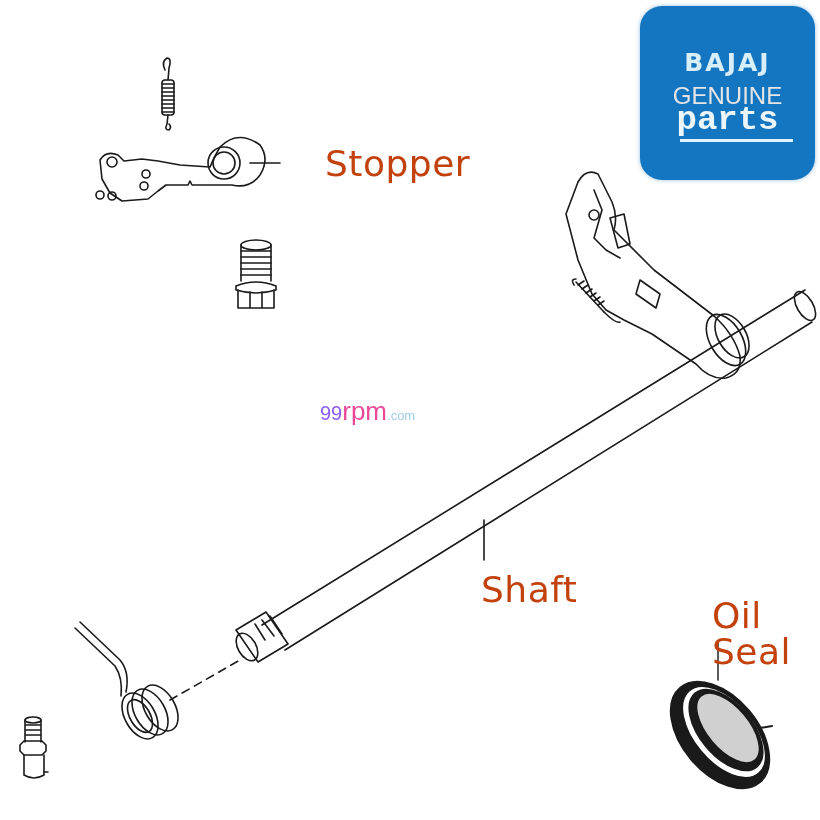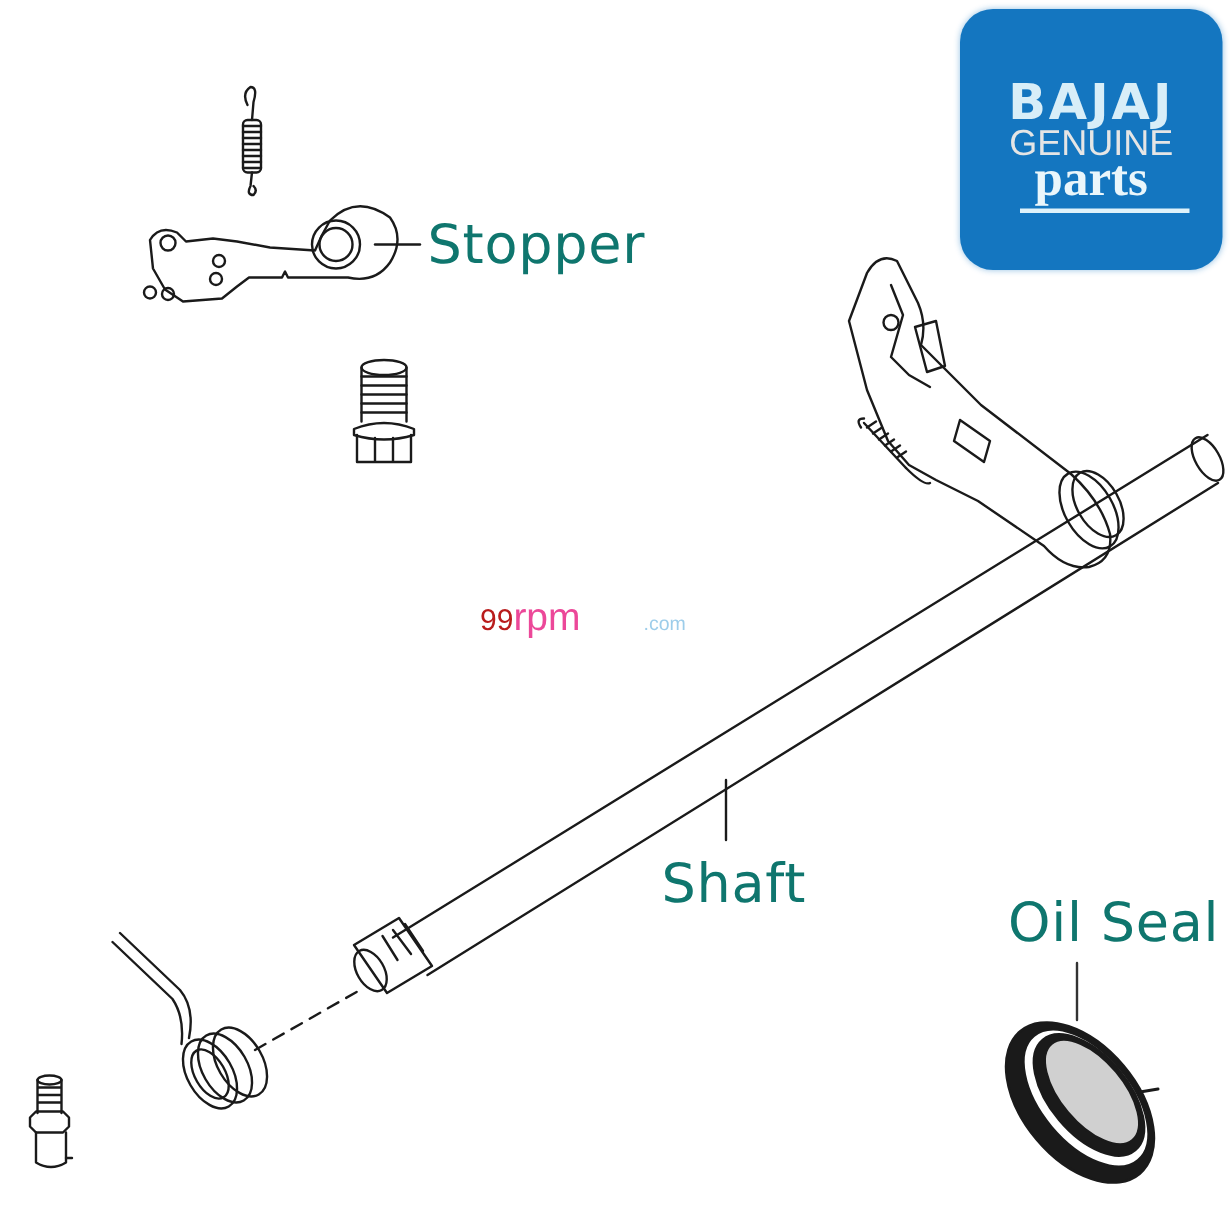--- a/index.html
+++ b/index.html
@@ -1,27 +1,27 @@
 <!DOCTYPE html>
 <html><head>
 <meta charset="utf-8">
 <style>
   html, body { margin:0; padding:0; background:#ffffff; }
   body { width:820px; height:820px; position:relative; overflow:hidden; font-family:"DejaVu Sans", sans-serif; }
-  .label { position:absolute; color:#0f766e; font-family:"DejaVu Sans", sans-serif; font-size:36px; letter-spacing:0.5px; line-height:1; }
+  .label { position:absolute; color:#c2410c; font-family:"DejaVu Sans", sans-serif; font-size:36px; letter-spacing:0.5px; line-height:1;margin-left:40px; }
   #logo { position:absolute; left:640px; top:6px; width:175px; height:174px; border-radius:22px;
           background:#1476c0; box-shadow:0 0 4px rgba(20,118,192,0.45); }
-  #logo .brand { position:absolute; left:0; right:0; top:42px; text-align:center; color:#d8eef8; font-family:"DejaVu Sans", sans-serif; font-weight:bold; font-size:33px; letter-spacing:2px; }
+  #logo .brand { position:absolute; left:0; right:0; top:42px; text-align:center; color:#d8eef8; font-family:"DejaVu Sans", sans-serif; font-weight:bold; font-size:25px; letter-spacing:2px; }
   #logo .genuine { position:absolute; left:0; right:0; top:76px; text-align:center; color:#e5e5e5; font-family:"Liberation Sans", sans-serif; font-size:24px; }
-  #logo .parts { position:absolute; left:0; right:0; top:95px; text-align:center; color:#eaf6fb; font-family:Liberation Serif, serif; font-weight:bold; font-size:34px; }
+  #logo .parts { position:absolute; left:0; right:0; top:95px; text-align:center; color:#eaf6fb; font-family:Liberation Mono, monospace; font-weight:bold; font-size:34px; }
   #logo .underline { position:absolute; left:40px; right:22px; top:133px; height:3px; background:#dff2fa; }
   #watermark { position:absolute; left:320px; top:396px; font-family:"Liberation Sans", sans-serif; }
-  #watermark .w1 { color:#b91c1c; font-size:20px; }
+  #watermark .w1 { color:#8b5cf6; font-size:20px; }
   #watermark .w2 { color:#ec4899; font-size:26px; }
-  #watermark .w3 { color:#9dcdea; font-size:13px;margin-left:42px; }
+  #watermark .w3 { color:#9dcdea; font-size:13px; }
   svg { position:absolute; left:0; top:0; }
 </style>
 </head>
 <body>
 
 <svg width="820" height="820" viewBox="0 0 820 820" fill="none" stroke="#1a1a1a" stroke-width="1.6" stroke-linecap="round" stroke-linejoin="round">
 
   <g>
     <path d="M165 70 q-4 -8 2 -12 q5 0 2 10 L168 80"></path>
     <rect x="162" y="80" width="12" height="35" rx="3"></rect>

